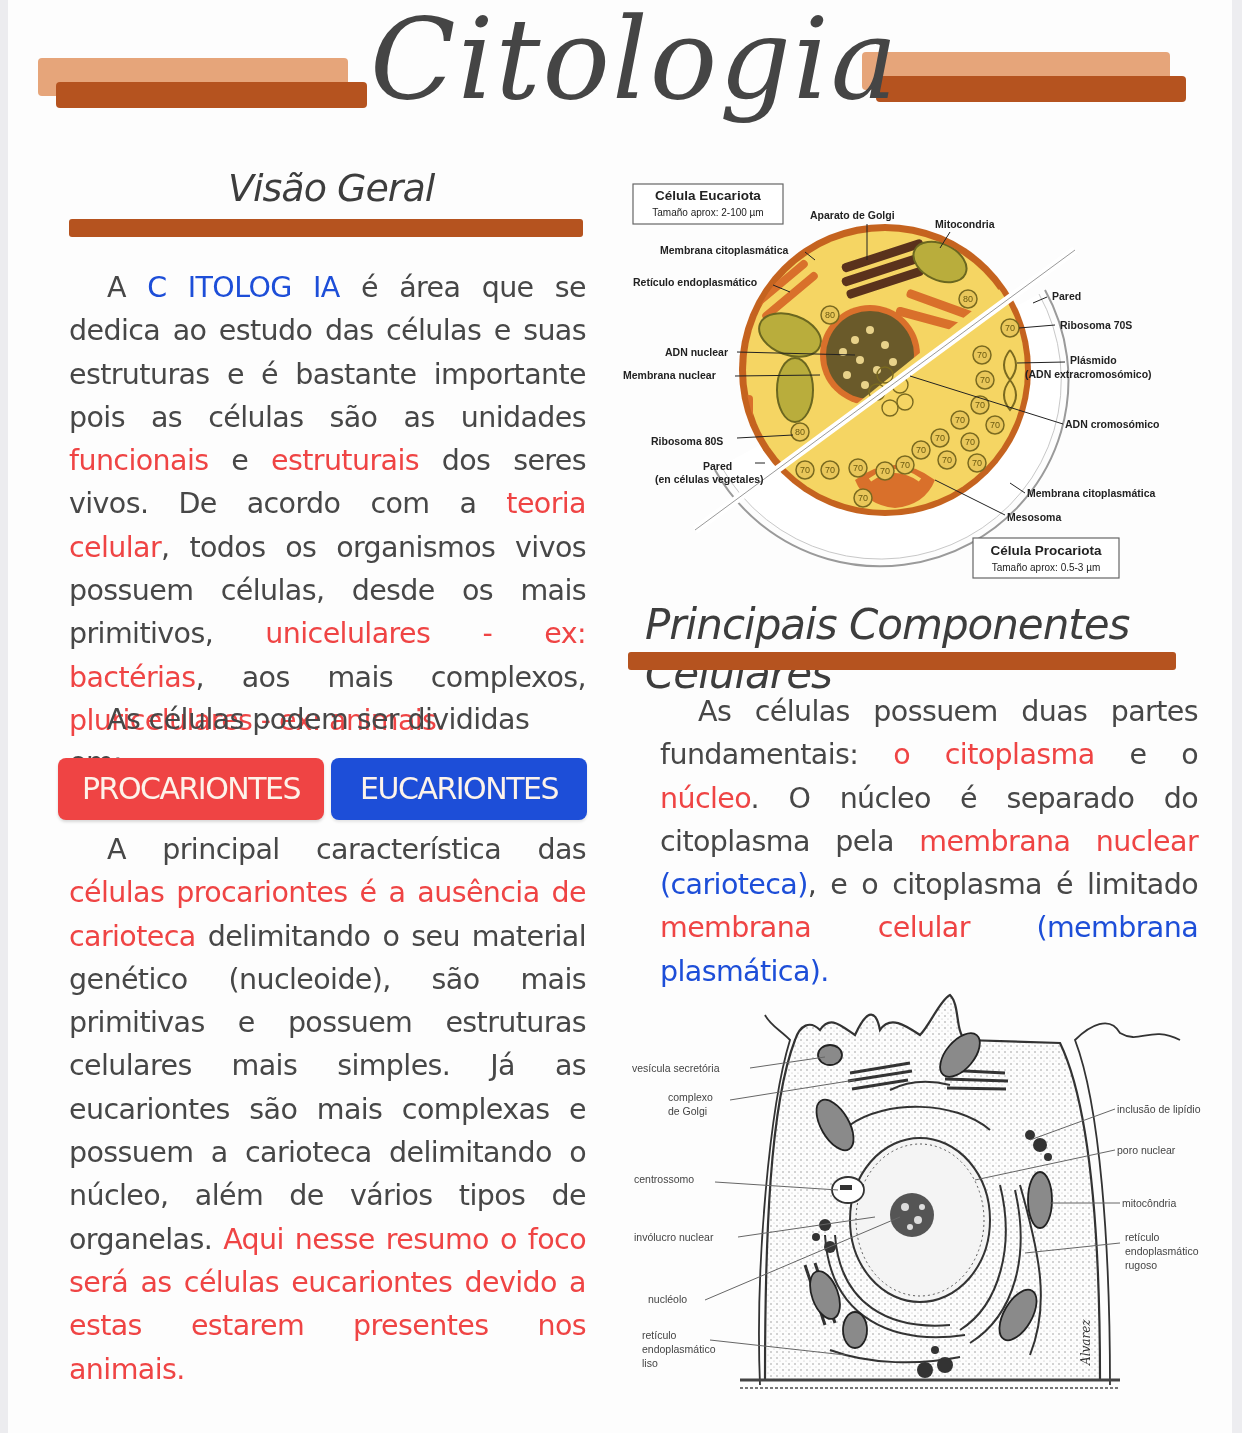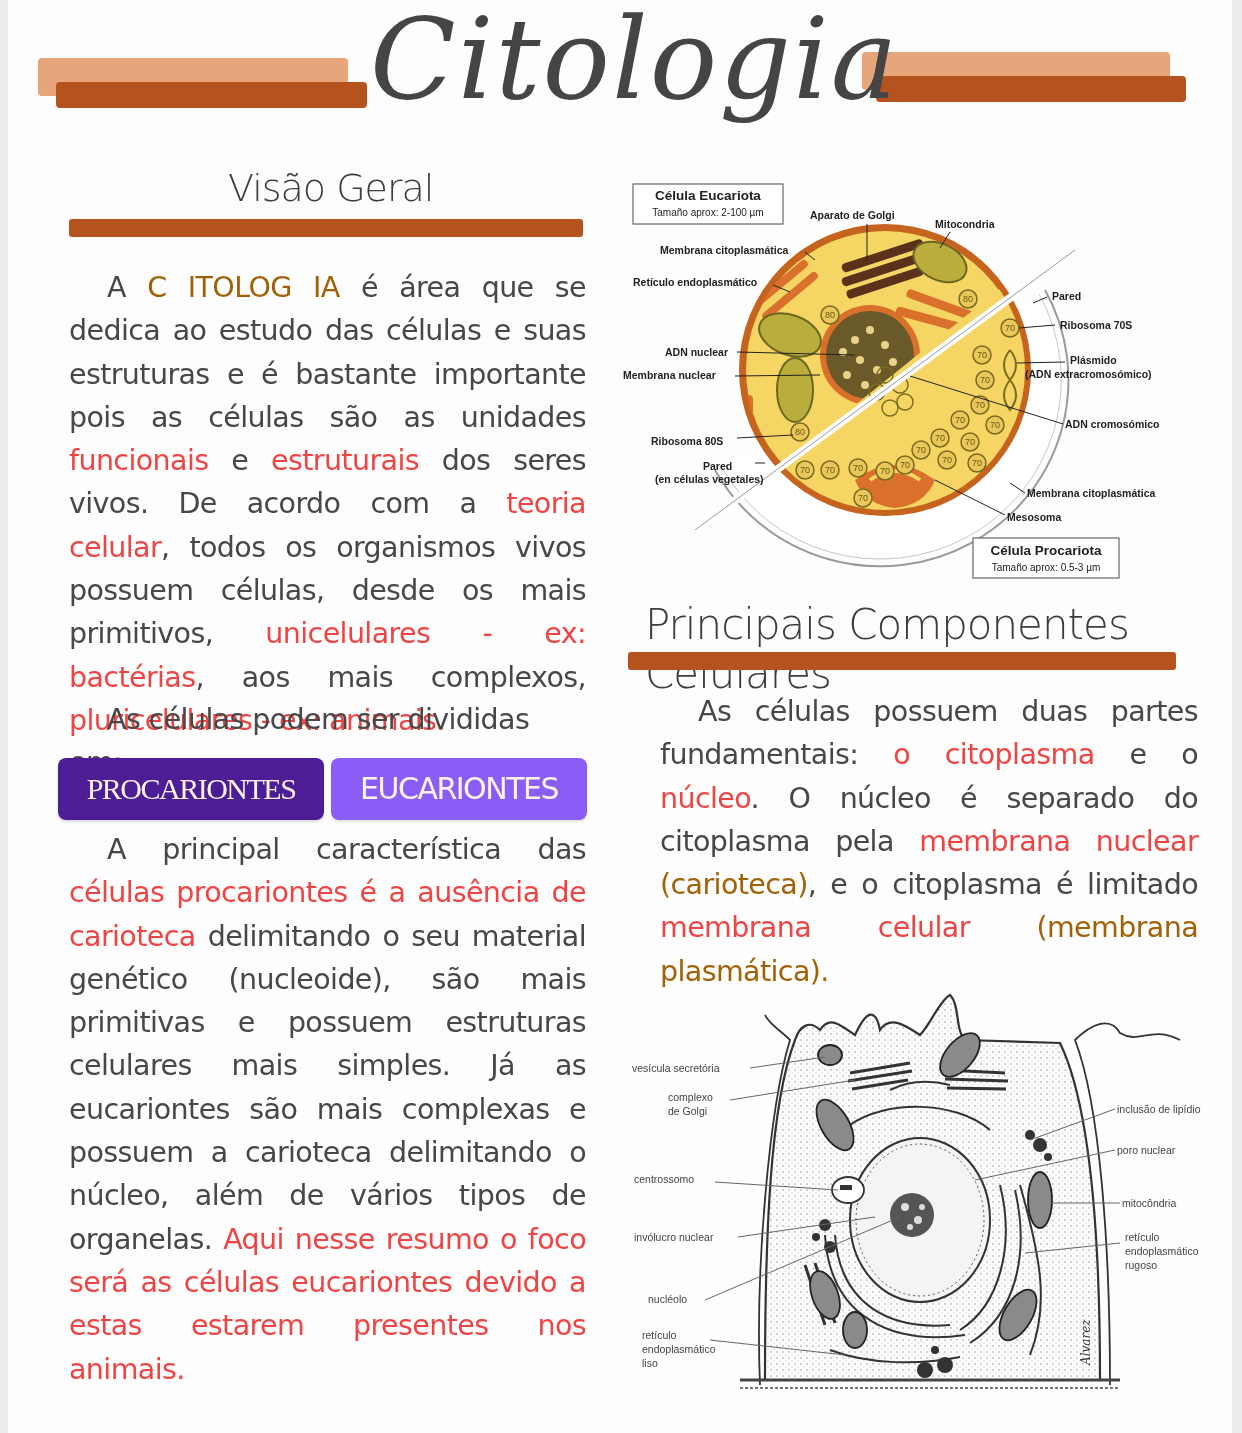--- a/index.html
+++ b/index.html
@@ -3,29 +3,29 @@
 <meta charset="utf-8">
 <style>
   html,body{margin:0;padding:0;}
   body{width:1242px;height:1433px;background:#fdfdfd;position:relative;overflow:hidden;font-family:"DejaVu Sans","Liberation Sans",sans-serif;color:#3f3f3f;}
   .edge-l{position:absolute;left:0;top:0;width:8px;height:1433px;background:#ececef;}
   .edge-r{position:absolute;right:0;top:0;width:10px;height:1433px;background:#ededf0;}
   .bar{position:absolute;border-radius:4px;}
   .light{background:#e6a57a;}
   .dark{background:#b5531f;}
   .title{position:absolute;left:370px;top:-6px;width:480px;text-align:center;font-family:"DejaVu Serif","Liberation Serif",serif;font-style:italic;font-size:112px;color:#454545;letter-spacing:2px;}
-  .h2{position:absolute;font-size:38px;color:#3d3d3d;font-weight:300;letter-spacing:-1px;}
+  .h2{position:absolute;font-size:38px;color:#3d3d3d;font-weight:300;letter-spacing:-1px;font-style:italic;}
   .rule{position:absolute;height:18px;background:#b5531f;border-radius:3px;}
   .para{position:absolute;font-size:28.5px;line-height:43.3px;text-align:justify;color:#474747;letter-spacing:-0.6px;}
   .para .hl{color:#ef4444;}
-  .para .hl2{color:#a16207;}
+  .para .hl2{color:#1d4ed8;}
   .para .ind{display:inline-block;width:38px;}
   .btn{position:absolute;height:62px;border-radius:8px;color:#fdf3ea;font-size:30px;line-height:62px;text-align:center;letter-spacing:-1.5px;cursor:pointer;}
-  .btn.pro{left:58px;top:758px;width:266px;background:#4c1d95;box-shadow:0 2px 3px rgba(0,0,0,.15);font-family:Liberation Serif, serif;}
-  .btn.euc{left:331px;top:758px;width:256px;background:#8b5cf6;box-shadow:0 2px 3px rgba(0,0,0,.1);}
+  .btn.pro{left:58px;top:758px;width:266px;background:#ef4444;box-shadow:0 2px 3px rgba(0,0,0,.15);}
+  .btn.euc{left:331px;top:758px;width:256px;background:#1d4ed8;box-shadow:0 2px 3px rgba(0,0,0,.1);}
   .fig{position:absolute;}
   .lbl{font-family:"Liberation Sans","DejaVu Sans",sans-serif;font-size:10.5px;fill:#222;font-weight:bold;}
   .lbl2{font-family:"Liberation Sans","DejaVu Sans",sans-serif;font-size:10.5px;fill:#444;}
 </style>
 </head>
 <body>
 
 <div class="edge-l"></div>
 <div class="edge-r"></div>
 

